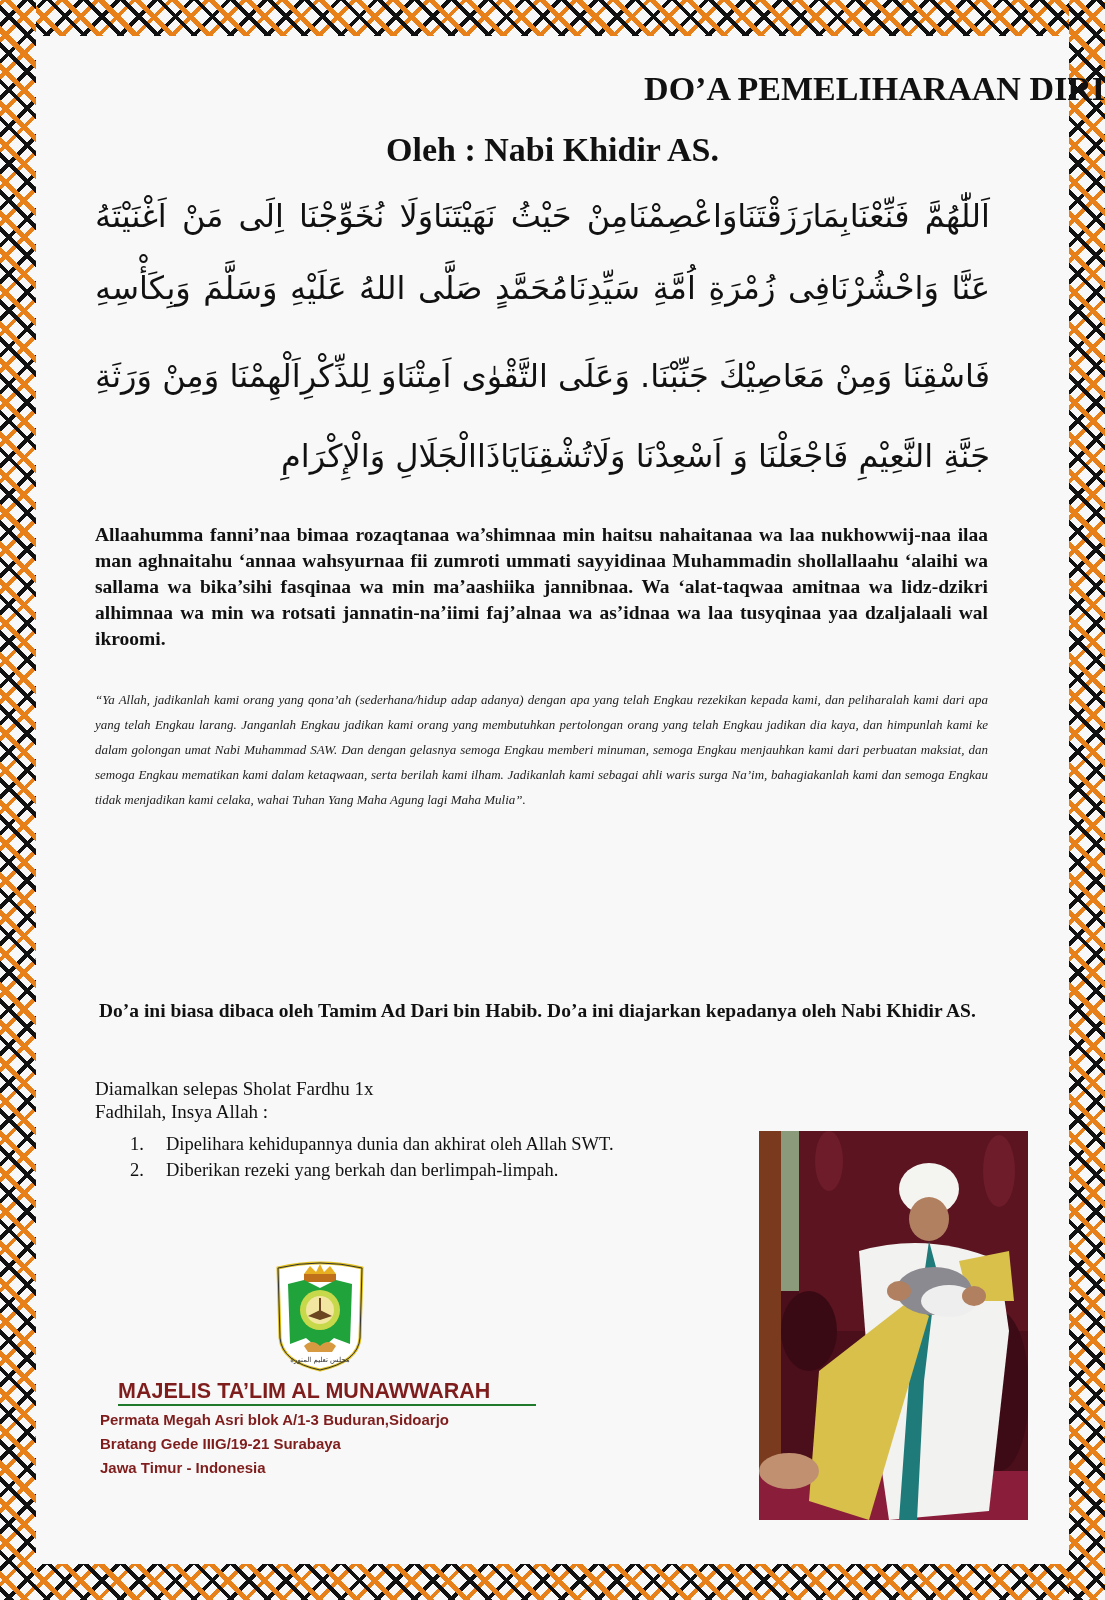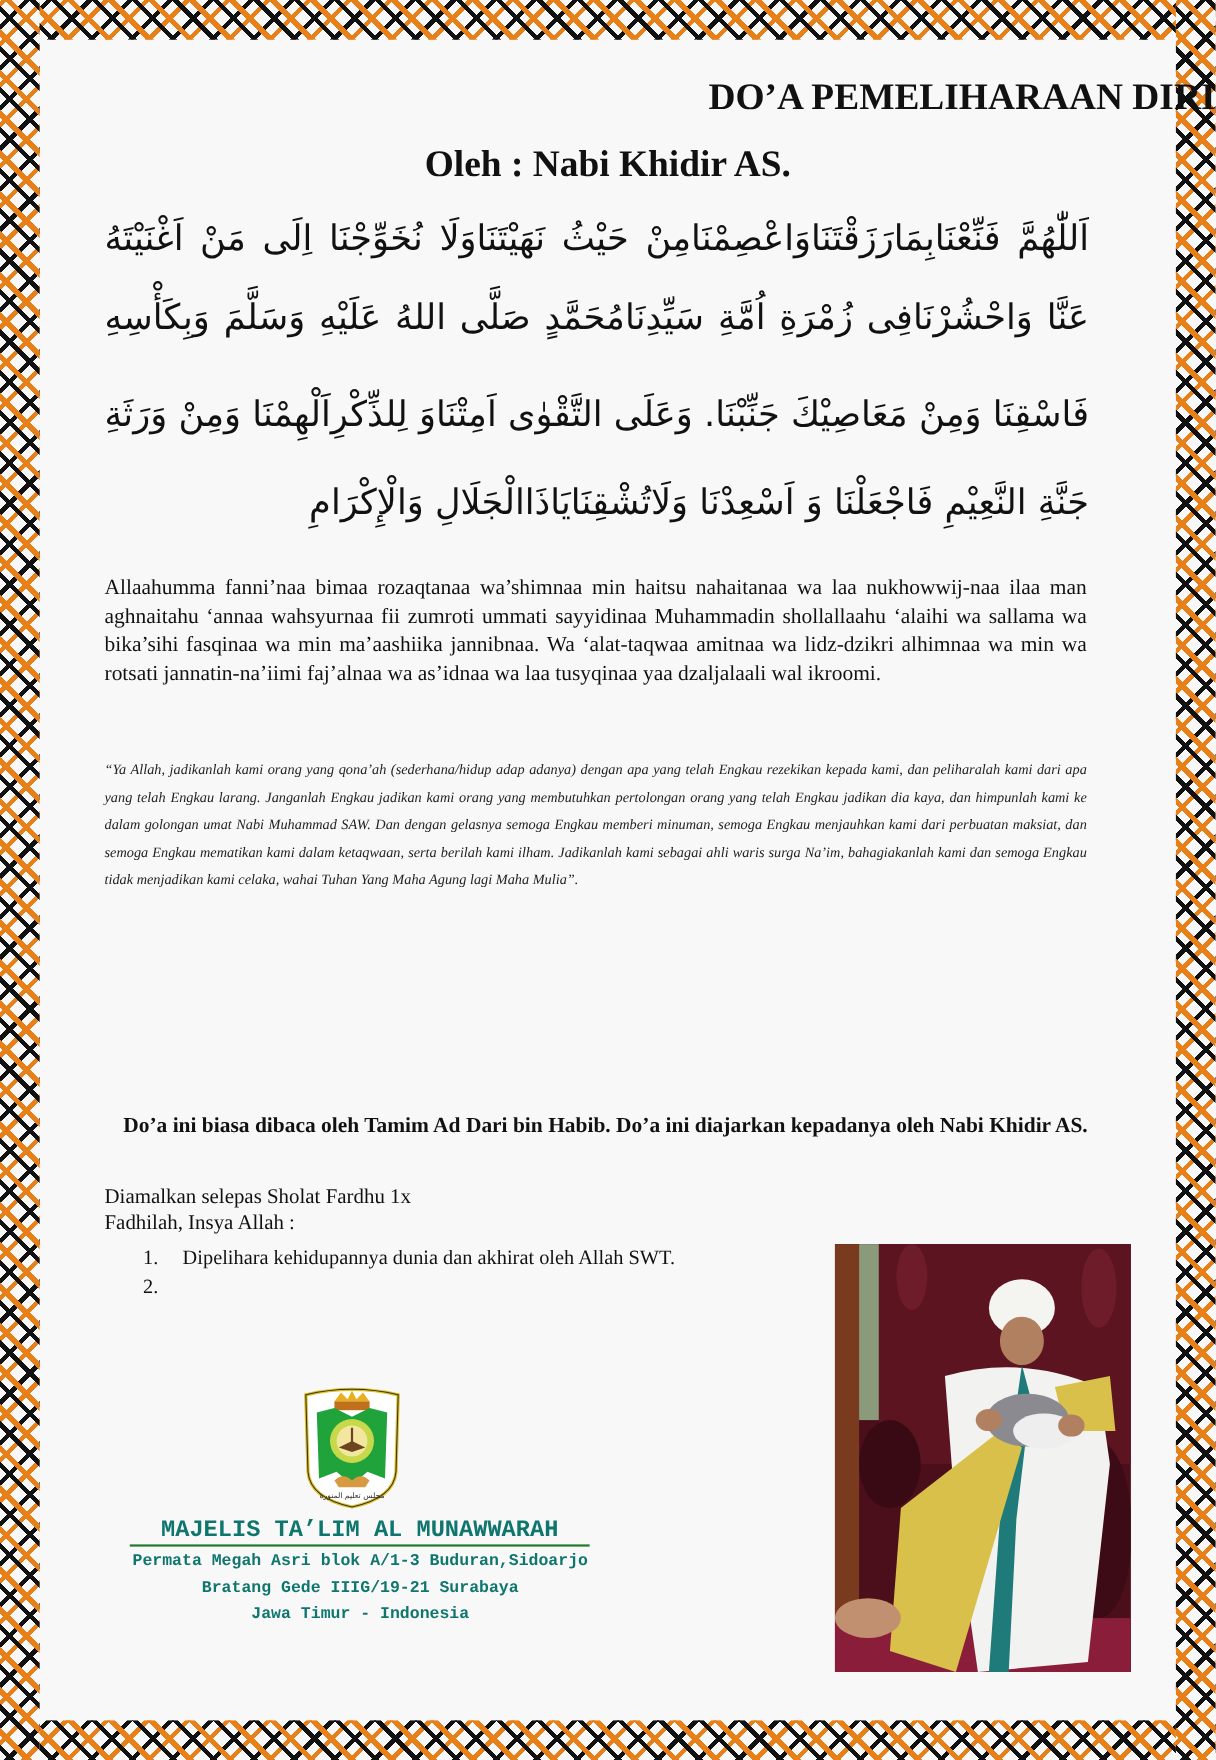--- a/index.html
+++ b/index.html
@@ -20,30 +20,30 @@
   .b-left { left:0; }
   .b-right { left:1069px; }
 
   .title { position:absolute; left:0; width:1105px; text-align:right; font-weight:bold; font-size:34px; top:70px; }
   .subtitle { position:absolute; left:0; width:1105px; text-align:center; font-weight:bold; font-size:34px; top:131px; }
 
   .arabic { position:absolute; left:95px; width:895px; direction:rtl; text-align:justify; text-align-last:justify;
     font-family:"DejaVu Sans", sans-serif; font-size:32px; line-height:40px; }
   .ar1 { top:196px; } .ar2 { top:268px; } .ar3 { top:356px; } .ar4 { top:436px; text-align-last:right; }
 
-  .translit { position:absolute; left:95px; width:893px; top:522px; font-weight:normal; font-size:19.5px; line-height:26px; text-align:justify; }
+  .translit { position:absolute; left:95px; width:893px; top:522px; font-weight:bold; font-size:19.5px; line-height:26px; text-align:justify; }
   .translation { position:absolute; left:95px; width:893px; top:687px; font-style:italic; font-size:13px; line-height:25px; text-align:justify; color:#222; }
   .note { position:absolute; left:95px; width:893px; top:994px; font-weight:bold; font-size:19.5px; line-height:26px; text-align:justify; }
   .practice { position:absolute; left:95px; top:1077px; font-size:19px; line-height:23px; }
   .list { position:absolute; left:130px; top:1131px; font-size:18.5px; line-height:26px; margin:0; padding:0; list-style:none; }
   .list li { display:flex; }
   .list .num { width:36px; }
 
   .logo { position:absolute; left:274px; top:1258px; width:92px; height:114px; }
-  .org { position:absolute; left:100px; width:455px; text-align:center; font-family:Liberation Mono, monospace; color:#0f766e; }
+  .org { position:absolute; left:100px; width:455px; text-align:left; font-family:Liberation Sans, sans-serif; color:#7f1d1d; }
   .org-name { top:1378px; font-size:21.5px; font-weight:bold; left:118px; width:418px; border-bottom:2px solid #1f7a2c; padding-bottom:0; line-height:26px; }
   .org-addr1 { top:1411px; font-size:15px; font-weight:bold; }
   .org-addr2 { top:1435px; font-size:15px; font-weight:bold; }
   .org-addr3 { top:1459px; font-size:15px; font-weight:bold; }
 
   .photo { position:absolute; left:759px; top:1131px; width:269px; height:389px; overflow:hidden; background:#5a1420; }
 </style>
 </head>
 <body>
 
@@ -55,33 +55,34 @@
 <div class="title">DO’A PEMELIHARAAN DIRI</div>
 <div class="subtitle">Oleh : Nabi Khidir AS.</div>
 
 <div class="arabic ar1">اَللّٰهُمَّ فَنِّعْنَابِمَارَزَقْتَنَاوَاعْصِمْنَامِنْ حَيْثُ نَهَيْتَنَاوَلَا نُخَوِّجْنَا اِلَى مَنْ اَغْنَيْتَهُ</div>
 <div class="arabic ar2">عَنَّا وَاحْشُرْنَافِى زُمْرَةِ اُمَّةِ سَيِّدِنَامُحَمَّدٍ صَلَّى اللهُ عَلَيْهِ وَسَلَّمَ وَبِكَأْسِهِ</div>
 <div class="arabic ar3">فَاسْقِنَا وَمِنْ مَعَاصِيْكَ جَنِّبْنَا. وَعَلَى التَّقْوٰى اَمِتْنَاوَ لِلذِّكْرِاَلْهِمْنَا وَمِنْ وَرَثَةِ</div>
 <div class="arabic ar4">جَنَّةِ النَّعِيْمِ فَاجْعَلْنَا وَ اَسْعِدْنَا وَلَاتُشْقِنَايَاذَاالْجَلَالِ وَالْإِكْرَامِ</div>
 
 <p class="translit" style="margin:0">Allaahumma fanni’naa bimaa rozaqtanaa wa’shimnaa min haitsu nahaitanaa wa laa nukhowwij-naa ilaa man aghnaitahu ‘annaa wahsyurnaa fii zumroti ummati sayyidinaa Muhammadin shollallaahu ‘alaihi wa sallama wa bika’sihi fasqinaa wa min ma’aashiika jannibnaa. Wa ‘alat-taqwaa amitnaa wa lidz-dzikri alhimnaa wa min wa rotsati jannatin-na’iimi faj’alnaa wa as’idnaa wa laa tusyqinaa yaa dzaljalaali wal ikroomi.</p>
 <p class="translation" style="margin:0">“Ya Allah, jadikanlah kami orang yang qona’ah (sederhana/hidup adap adanya) dengan apa yang telah Engkau rezekikan kepada kami, dan peliharalah kami dari apa yang telah Engkau larang. Janganlah Engkau jadikan kami orang yang membutuhkan pertolongan orang yang telah Engkau jadikan dia kaya, dan himpunlah kami ke dalam golongan umat Nabi Muhammad SAW. Dan dengan gelasnya semoga Engkau memberi minuman, semoga Engkau menjauhkan kami dari perbuatan maksiat, dan semoga Engkau mematikan kami dalam ketaqwaan, serta berilah kami ilham. Jadikanlah kami sebagai ahli waris surga Na’im, bahagiakanlah kami dan semoga Engkau tidak menjadikan kami celaka, wahai Tuhan Yang Maha Agung lagi Maha Mulia”.</p>
-<p class="note" style="margin:17px">Do’a ini biasa dibaca oleh Tamim Ad Dari bin Habib. Do’a ini diajarkan kepadanya oleh Nabi Khidir AS.</p>
+<p class="note" style="margin:4px">Do’a ini biasa dibaca oleh Tamim Ad Dari bin Habib. Do’a ini diajarkan kepadanya oleh Nabi Khidir AS.</p>
 
 <div class="practice">
   <div>Diamalkan selepas Sholat Fardhu 1x</div>
   <div>Fadhilah, Insya Allah :</div>
 </div>
 <ul class="list">
   <li>
     <span class="num">1.</span>
     <span>Dipelihara kehidupannya dunia dan akhirat oleh Allah SWT.</span>
   </li>
   <li>
     <span class="num">2.</span>
+    <span>Diberikan rezeki yang berkah dan berlimpah-limpah.</span>
   </li>
 </ul>
 
 <div class="logo">
   <svg width="92" height="114" viewBox="0 0 92 114">
     <path d="M4 10 Q46 0 88 10 L86 80 Q84 104 46 112 Q8 104 6 80 Z" fill="#fff" stroke="#e0c020" stroke-width="3"></path>
     <path d="M4 10 Q46 0 88 10 L86 80 Q84 104 46 112 Q8 104 6 80 Z" fill="none" stroke="#333" stroke-width="1"></path>
     <path d="M30 16 L36 8 L42 14 L46 6 L50 14 L56 8 L62 16 Z" fill="#e8b020"></path>
     <rect x="30" y="16" width="32" height="8" fill="#c0701a"></rect>
     <path d="M14 26 L30 22 L46 30 L62 22 L78 26 L76 86 L60 80 L46 92 L32 80 L16 86 Z" fill="#1fa33a"></path>

